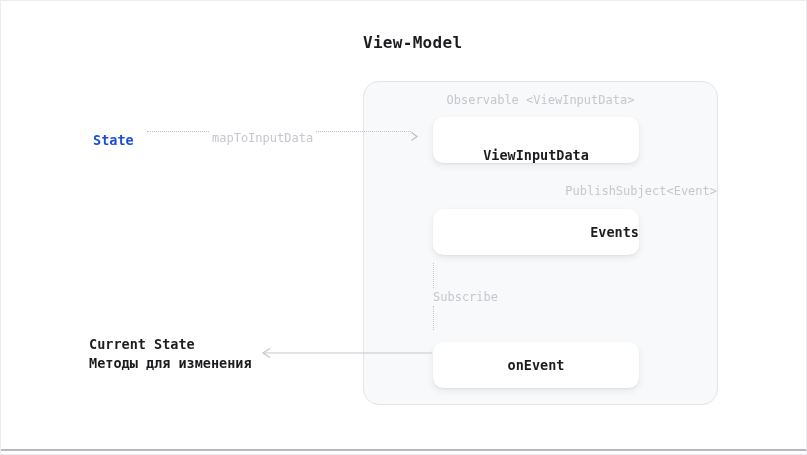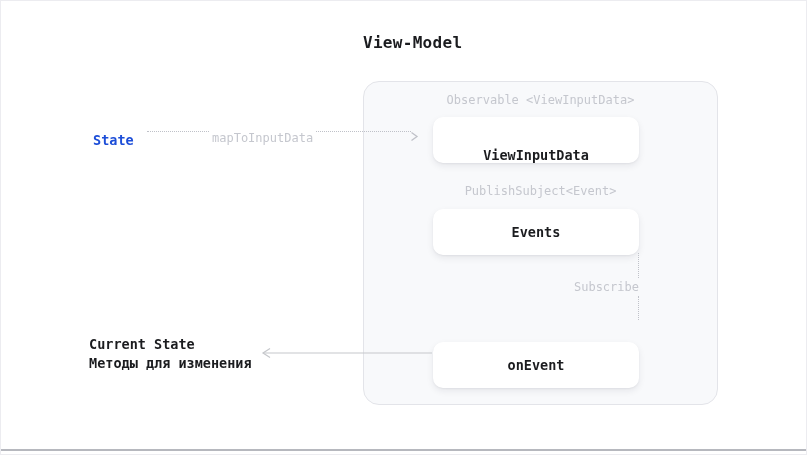--- a/index.html
+++ b/index.html
@@ -59,49 +59,49 @@
     left: 0;
     right: 0;
     top: 11px;
     text-align: center;
   }
   .caption-pub {
     position: absolute;
     left: 0;
     right: 0;
     top: 102px;
-    text-align: center;
+    text-align: right;
   }
   .node {
     position: absolute;
     left: 69px;
     width: 206px;
     height: 46px;
     background: #ffffff;
     border-radius: 10px;
     box-shadow: 0 3px 7px rgba(25, 28, 45, 0.08), 0 1px 2px rgba(25, 28, 45, 0.05);
     display: flex;
     align-items: center;
     justify-content: center;
     font-size: 13.5px;
     font-weight: bold;
     color: #1b1c1f;
   }
   .node-viewinputdata { top: 35px; align-items: flex-end; }
-  .node-events        { top: 127px; }
+  .node-events        { top: 127px; justify-content: flex-end; }
   .node-onevent       { top: 260px; }
   .subscribe-connector {
     position: absolute;
     left: 69px;
-    top: 171px;
+    top: 181px;
     width: 206px;
     height: 67px;
     display: flex;
     flex-direction: column;
-    align-items: flex-end;
+    align-items: flex-start;
   }
   .vseg {
     flex: 1;
     width: 0;
     border-left: 1.5px dotted #c0c2c9;
   }
   .subscribe-connector .caption { margin: 2px 0; }
   .state-label {
     position: absolute;
     left: 92px;

